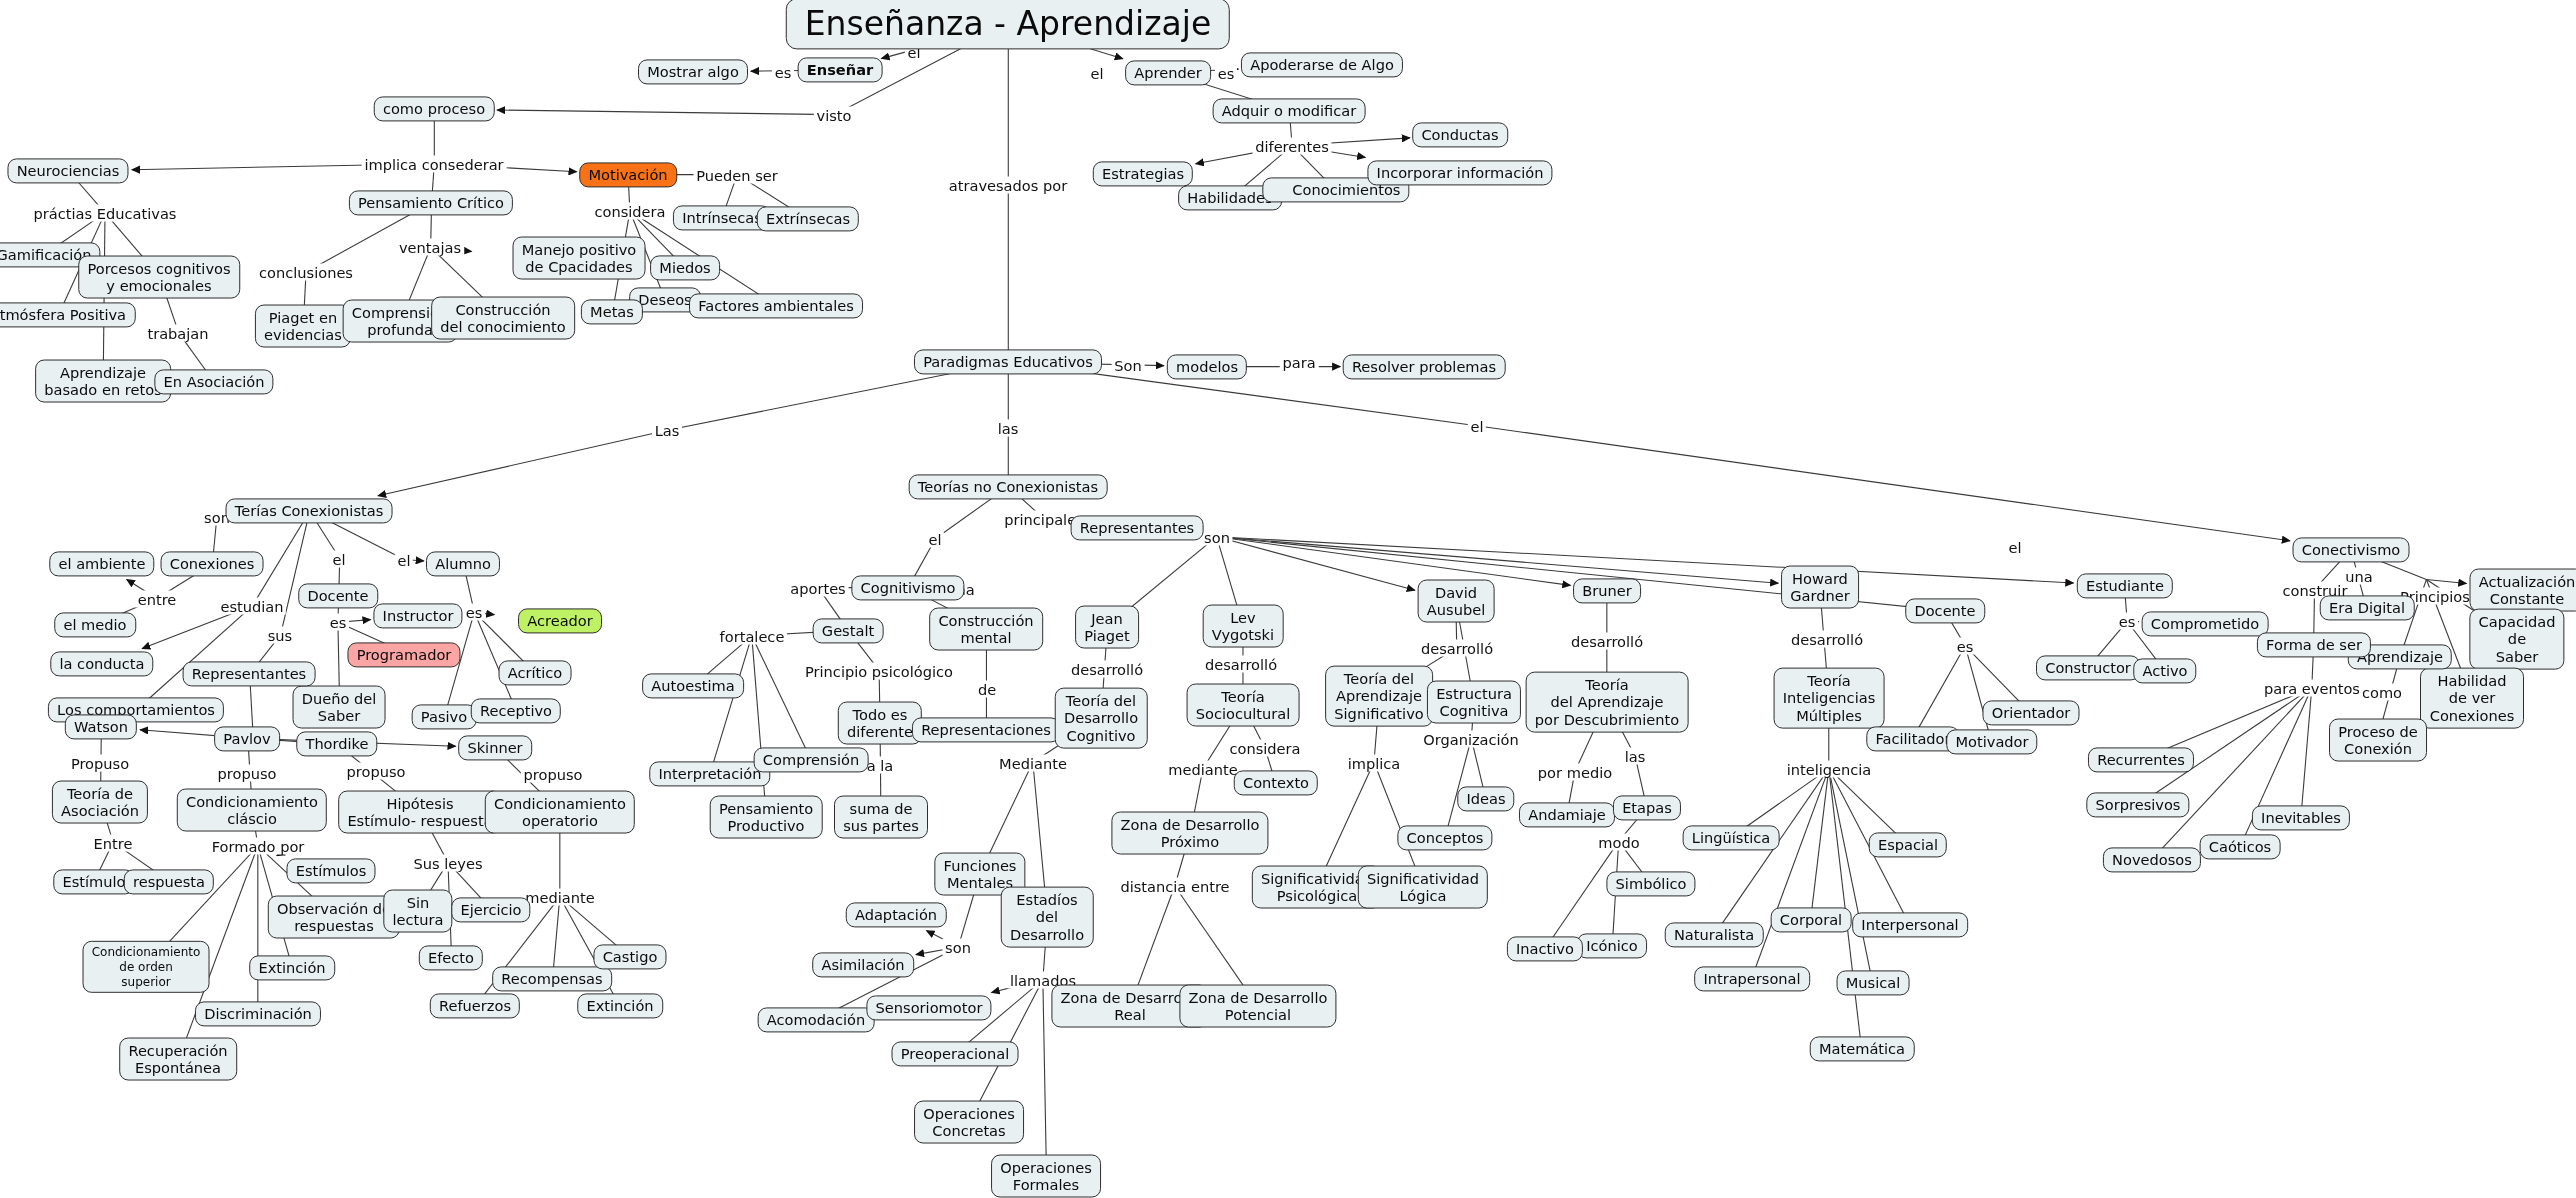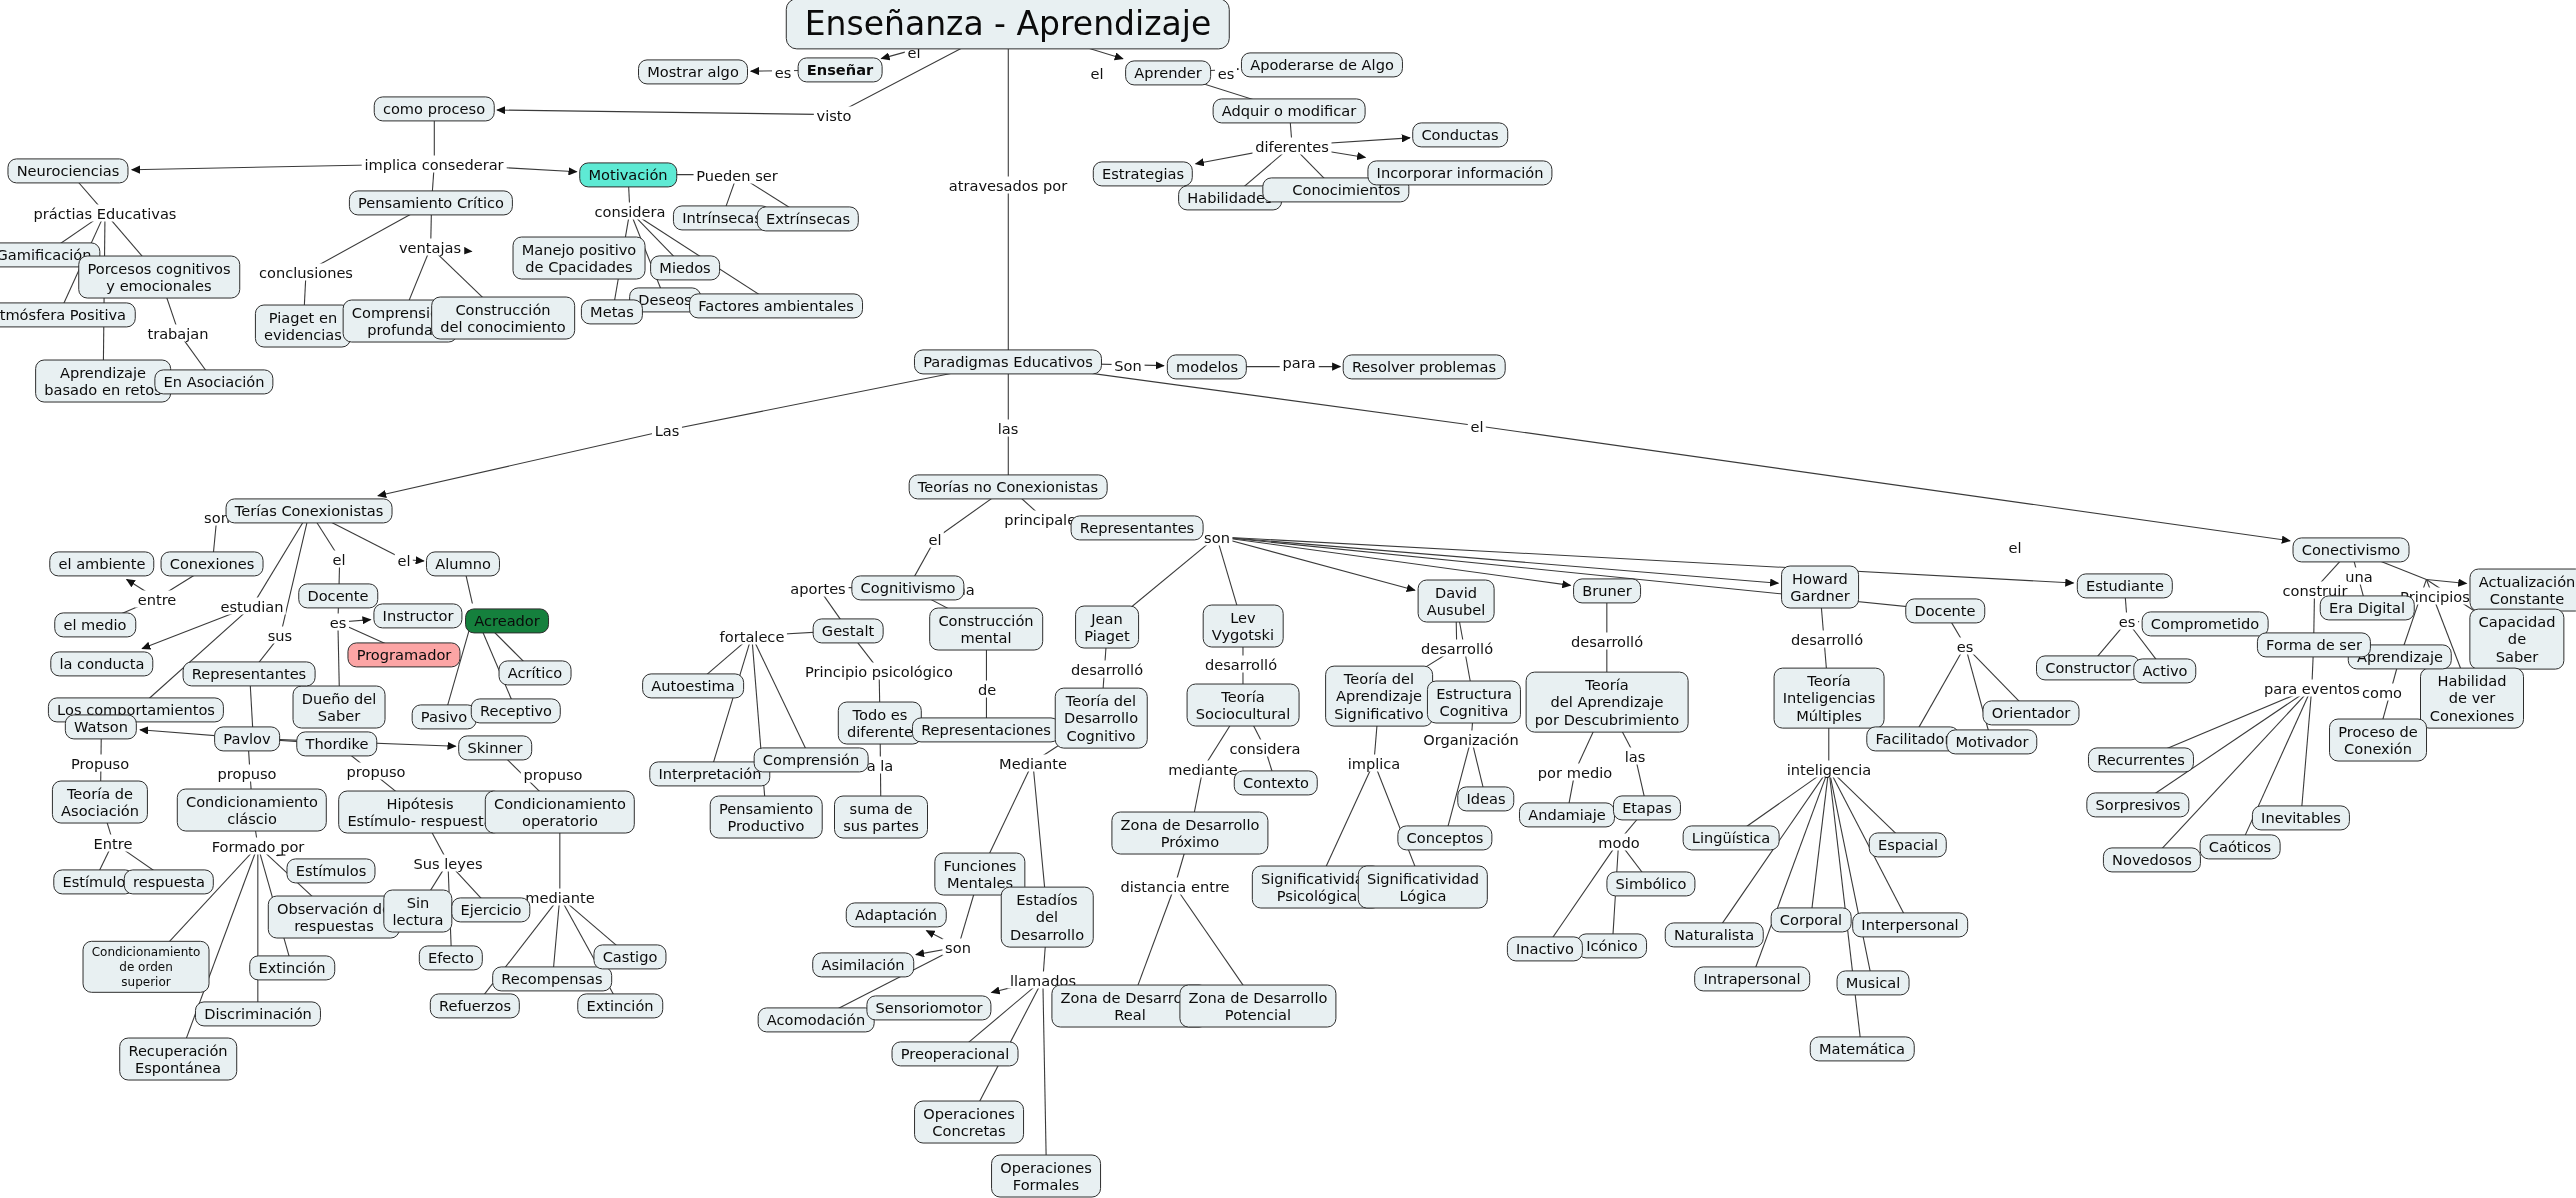--- a/index.html
+++ b/index.html
@@ -293,21 +293,21 @@
     <div class="node" style="background: rgb(232, 240, 242); border-color: rgb(46, 46, 46); left: 1168px; top: 73px;">Aprender</div>
     <div class="node" style="background: rgb(232, 240, 242); border-color: rgb(46, 46, 46); left: 1322px; top: 65px;">Apoderarse de Algo</div>
     <div class="node" style="background: rgb(232, 240, 242); border-color: rgb(46, 46, 46); left: 1289px; top: 111px;">Adquir o modificar</div>
     <div class="node" style="background: rgb(232, 240, 242); border-color: rgb(46, 46, 46); left: 434px; top: 109px;">como proceso</div>
     <div class="node" style="background: rgb(232, 240, 242); border-color: rgb(46, 46, 46); left: 1143px; top: 174px;">Estrategias</div>
     <div class="node" style="background: rgb(232, 240, 242); border-color: rgb(46, 46, 46); left: 1230px; top: 198px;">Habilidades</div>
     <div class="node" style="background: rgb(232, 240, 242); border-color: rgb(46, 46, 46); left: 1336px; top: 190px; padding-left: 29px;">Conocimientos</div>
     <div class="node" style="background: rgb(232, 240, 242); border-color: rgb(46, 46, 46); left: 1460px; top: 135px;">Conductas</div>
     <div class="node" style="background: rgb(232, 240, 242); border-color: rgb(46, 46, 46); left: 1460px; top: 173px;">Incorporar información</div>
     <div class="node" style="background: rgb(232, 240, 242); border-color: rgb(46, 46, 46); left: 68px; top: 171px;">Neurociencias</div>
-    <div class="node" style="background: #5eead4; border-color: rgb(46, 46, 46); left: 628px; top: 175px;">Motivación</div>
+    <div class="node" style="background: #f97316; border-color: rgb(46, 46, 46); left: 628px; top: 175px;">Motivación</div>
     <div class="node" style="background: rgb(232, 240, 242); border-color: rgb(46, 46, 46); left: 431px; top: 203px;">Pensamiento Crítico</div>
     <div class="node" style="background: rgb(232, 240, 242); border-color: rgb(46, 46, 46); left: 722px; top: 218px;">Intrínsecas</div>
     <div class="node" style="background: rgb(232, 240, 242); border-color: rgb(46, 46, 46); left: 808px; top: 219px;">Extrínsecas</div>
     <div class="node" style="background: rgb(232, 240, 242); border-color: rgb(46, 46, 46); left: 44px; top: 255px;">Gamificación</div>
     <div class="node" style="background: rgb(232, 240, 242); border-color: rgb(46, 46, 46); left: 159px; top: 277px;">Porcesos cognitivos
 y emocionales</div>
     <div class="node" style="background: rgb(232, 240, 242); border-color: rgb(46, 46, 46); left: 540px; top: 258px; margin-left: 39px;">Manejo positivo
 de Cpacidades</div>
     <div class="node" style="background: rgb(232, 240, 242); border-color: rgb(46, 46, 46); left: 685px; top: 268px;">Miedos</div>
     <div class="node" style="background: rgb(232, 240, 242); border-color: rgb(46, 46, 46); left: 665px; top: 300px;">Deseos</div>
@@ -332,21 +332,21 @@
     <div class="node" style="background: rgb(232, 240, 242); border-color: rgb(46, 46, 46); left: 102px; top: 564px;">el ambiente</div>
     <div class="node" style="background: rgb(232, 240, 242); border-color: rgb(46, 46, 46); left: 95px; top: 625px;">el medio</div>
     <div class="node" style="background: rgb(232, 240, 242); border-color: rgb(46, 46, 46); left: 102px; top: 664px;">la conducta</div>
     <div class="node" style="background: rgb(232, 240, 242); border-color: rgb(46, 46, 46); left: 136px; top: 710px;">Los comportamientos</div>
     <div class="node" style="background: rgb(232, 240, 242); border-color: rgb(46, 46, 46); left: 338px; top: 596px;">Docente</div>
     <div class="node" style="background: rgb(232, 240, 242); border-color: rgb(46, 46, 46); left: 418px; top: 616px;">Instructor</div>
     <div class="node" style="background: #fca5a5; border-color: rgb(46, 46, 46); left: 404px; top: 655px;">Programador</div>
     <div class="node" style="background: rgb(232, 240, 242); border-color: rgb(46, 46, 46); left: 339px; top: 707px;">Dueño del
 Saber</div>
     <div class="node" style="background: rgb(232, 240, 242); border-color: rgb(46, 46, 46); left: 463px; top: 564px;">Alumno</div>
-    <div class="node" style="background: #15803d; border-color: rgb(46, 46, 46); left: 507px; top: 621px;">Acreador</div>
+    <div class="node" style="background: #bef264; border-color: rgb(46, 46, 46); left: 560px; top: 621px;">Acreador</div>
     <div class="node" style="background: rgb(232, 240, 242); border-color: rgb(46, 46, 46); left: 535px; top: 673px;">Acrítico</div>
     <div class="node" style="background: rgb(232, 240, 242); border-color: rgb(46, 46, 46); left: 444px; top: 717px;">Pasivo</div>
     <div class="node" style="background: rgb(232, 240, 242); border-color: rgb(46, 46, 46); left: 516px; top: 711px;">Receptivo</div>
     <div class="node" style="background: rgb(232, 240, 242); border-color: rgb(46, 46, 46); left: 249px; top: 674px;">Representantes</div>
     <div class="node" style="background: rgb(232, 240, 242); border-color: rgb(46, 46, 46); left: 101px; top: 727px;">Watson</div>
     <div class="node" style="background: rgb(232, 240, 242); border-color: rgb(46, 46, 46); left: 247px; top: 739px;">Pavlov</div>
     <div class="node" style="background: rgb(232, 240, 242); border-color: rgb(46, 46, 46); left: 337px; top: 744px;">Thordike</div>
     <div class="node" style="background: rgb(232, 240, 242); border-color: rgb(46, 46, 46); left: 495px; top: 748px;">Skinner</div>
     <div class="node" style="background: rgb(232, 240, 242); border-color: rgb(46, 46, 46); left: 100px; top: 802px;">Teoría de
 Asociación</div>

